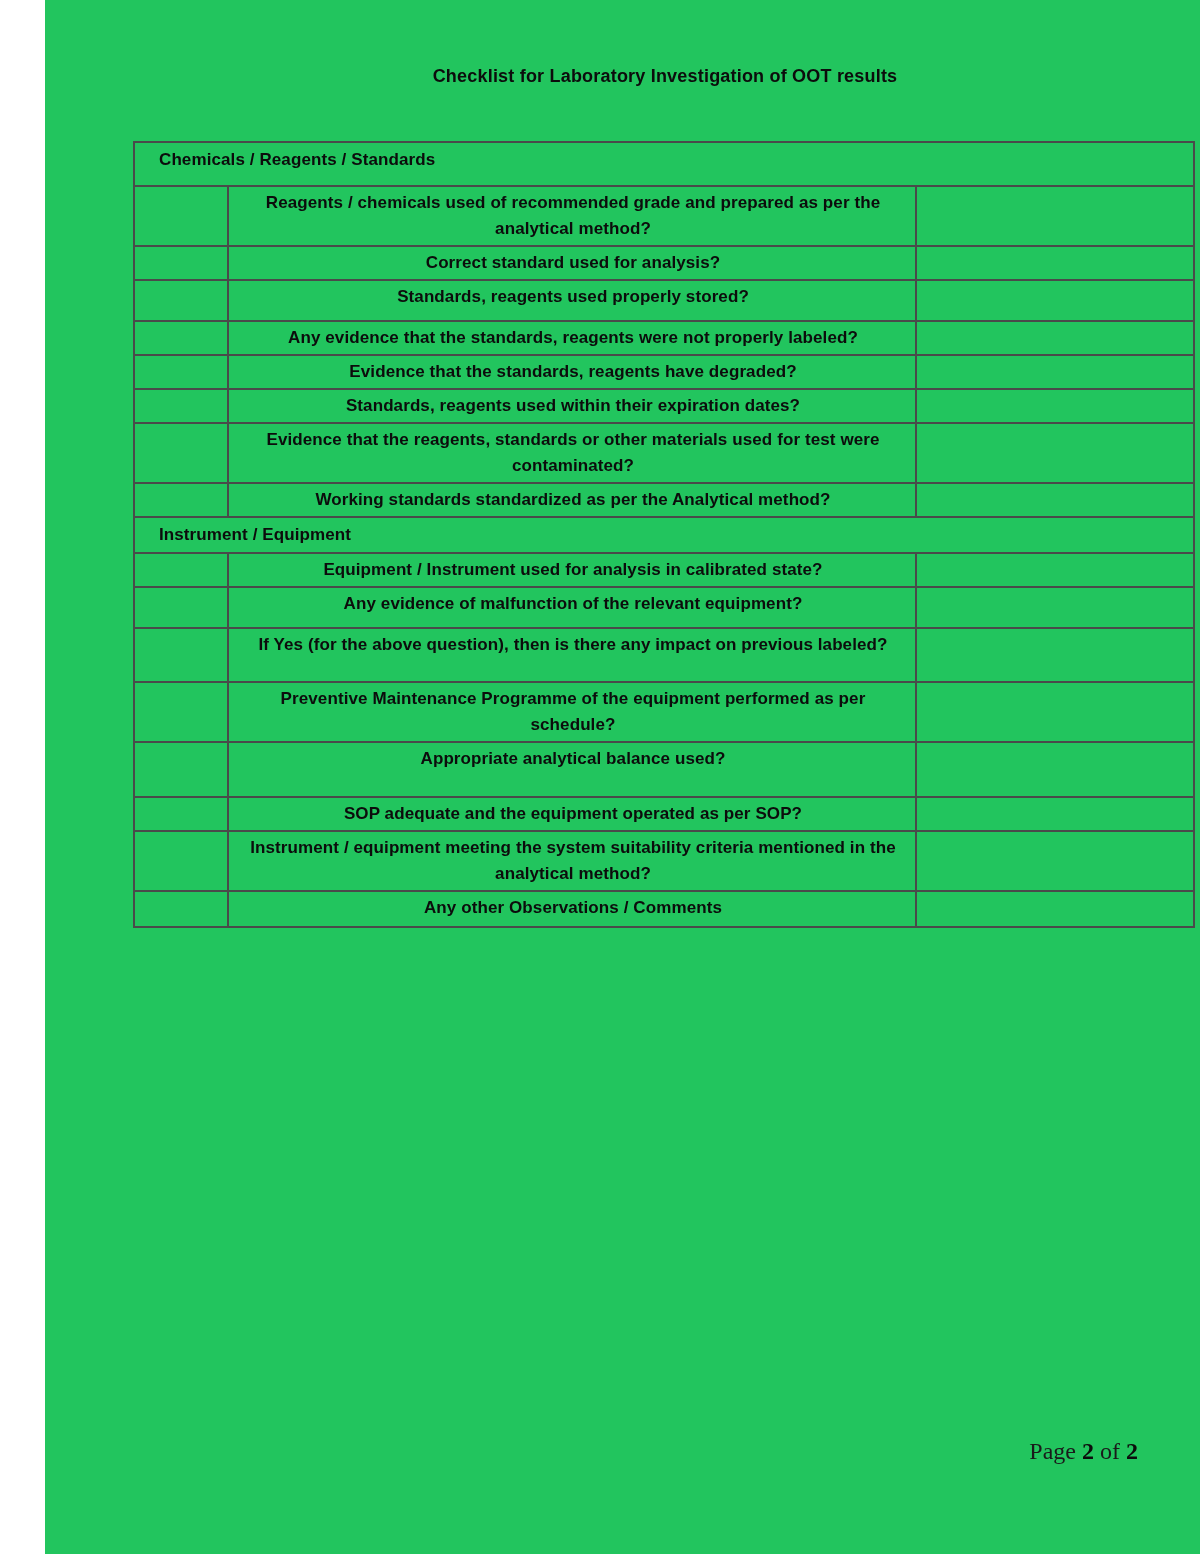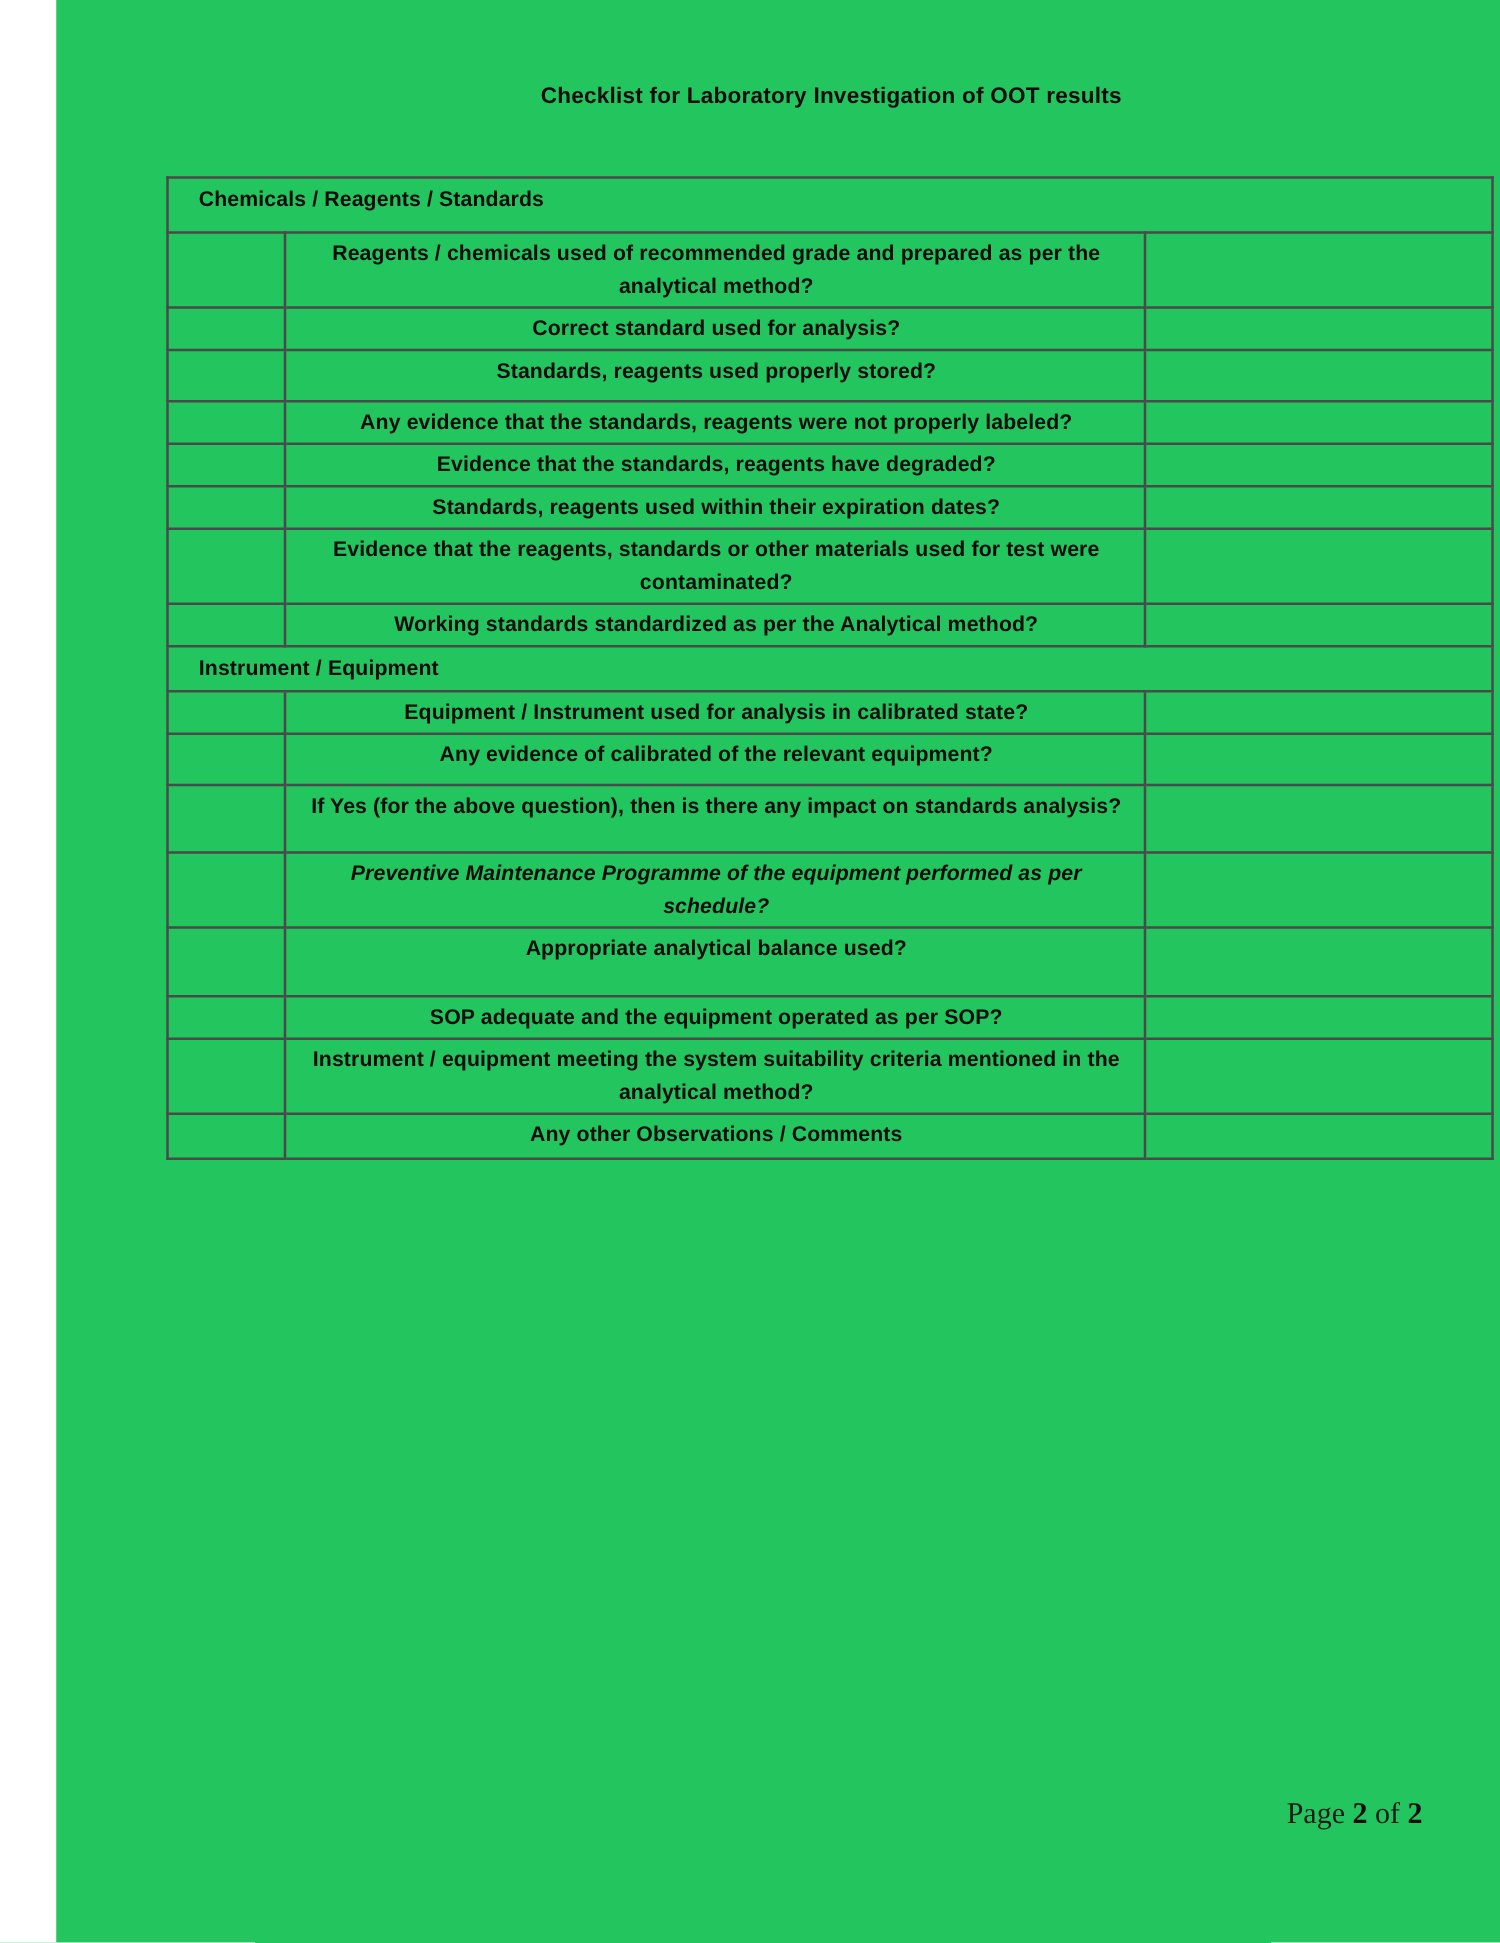--- a/index.html
+++ b/index.html
@@ -59,21 +59,21 @@
   }
   td.remarks-cell {
     padding: 2px 6px;
   }
   
   .h33 td { height: 33px; }
   .h34 td { height: 34px; }
   .h35 td { height: 41px; }
   .h36 td { height: 36px; }
   .h44 td { height: 44px; }
-  .h52 td { height: 52px; font-style: italic; }
+  .h52 td { height: 52px; }
   .h54 td { height: 54px; }
   .h55 td { height: 55px; }
   .h56 td { height: 56px; }
   .page-footer {
     position: absolute;
     top: 1438px;
     right: 107px;
     font-family: "Liberation Serif", serif;
     font-size: 24px;
     color: #1a1a1a;
@@ -148,26 +148,26 @@
       <td class="section-cell" colspan="3">Instrument / Equipment</td>
     </tr>
 
     <tr class="h34">
       <td class="status-cell"></td>
       <td class="question-cell">Equipment / Instrument used for analysis in calibrated state?</td>
       <td class="remarks-cell"></td>
     </tr>
     <tr class="h35">
       <td class="status-cell"></td>
-      <td class="question-cell">Any evidence of calibrated of the relevant equipment?</td>
+      <td class="question-cell">Any evidence of malfunction of the relevant equipment?</td>
       <td class="remarks-cell"></td>
     </tr>
     <tr class="h54">
       <td class="status-cell"></td>
-      <td class="question-cell">If Yes (for the above question), then is there any impact on standards analysis?</td>
+      <td class="question-cell">If Yes (for the above question), then is there any impact on previous labeled?</td>
       <td class="remarks-cell"></td>
     </tr>
     <tr class="h52">
       <td class="status-cell"></td>
       <td class="question-cell">Preventive Maintenance Programme of the equipment performed as per schedule?</td>
       <td class="remarks-cell"></td>
     </tr>
     <tr class="h55">
       <td class="status-cell"></td>
       <td class="question-cell">Appropriate analytical balance used?</td>

